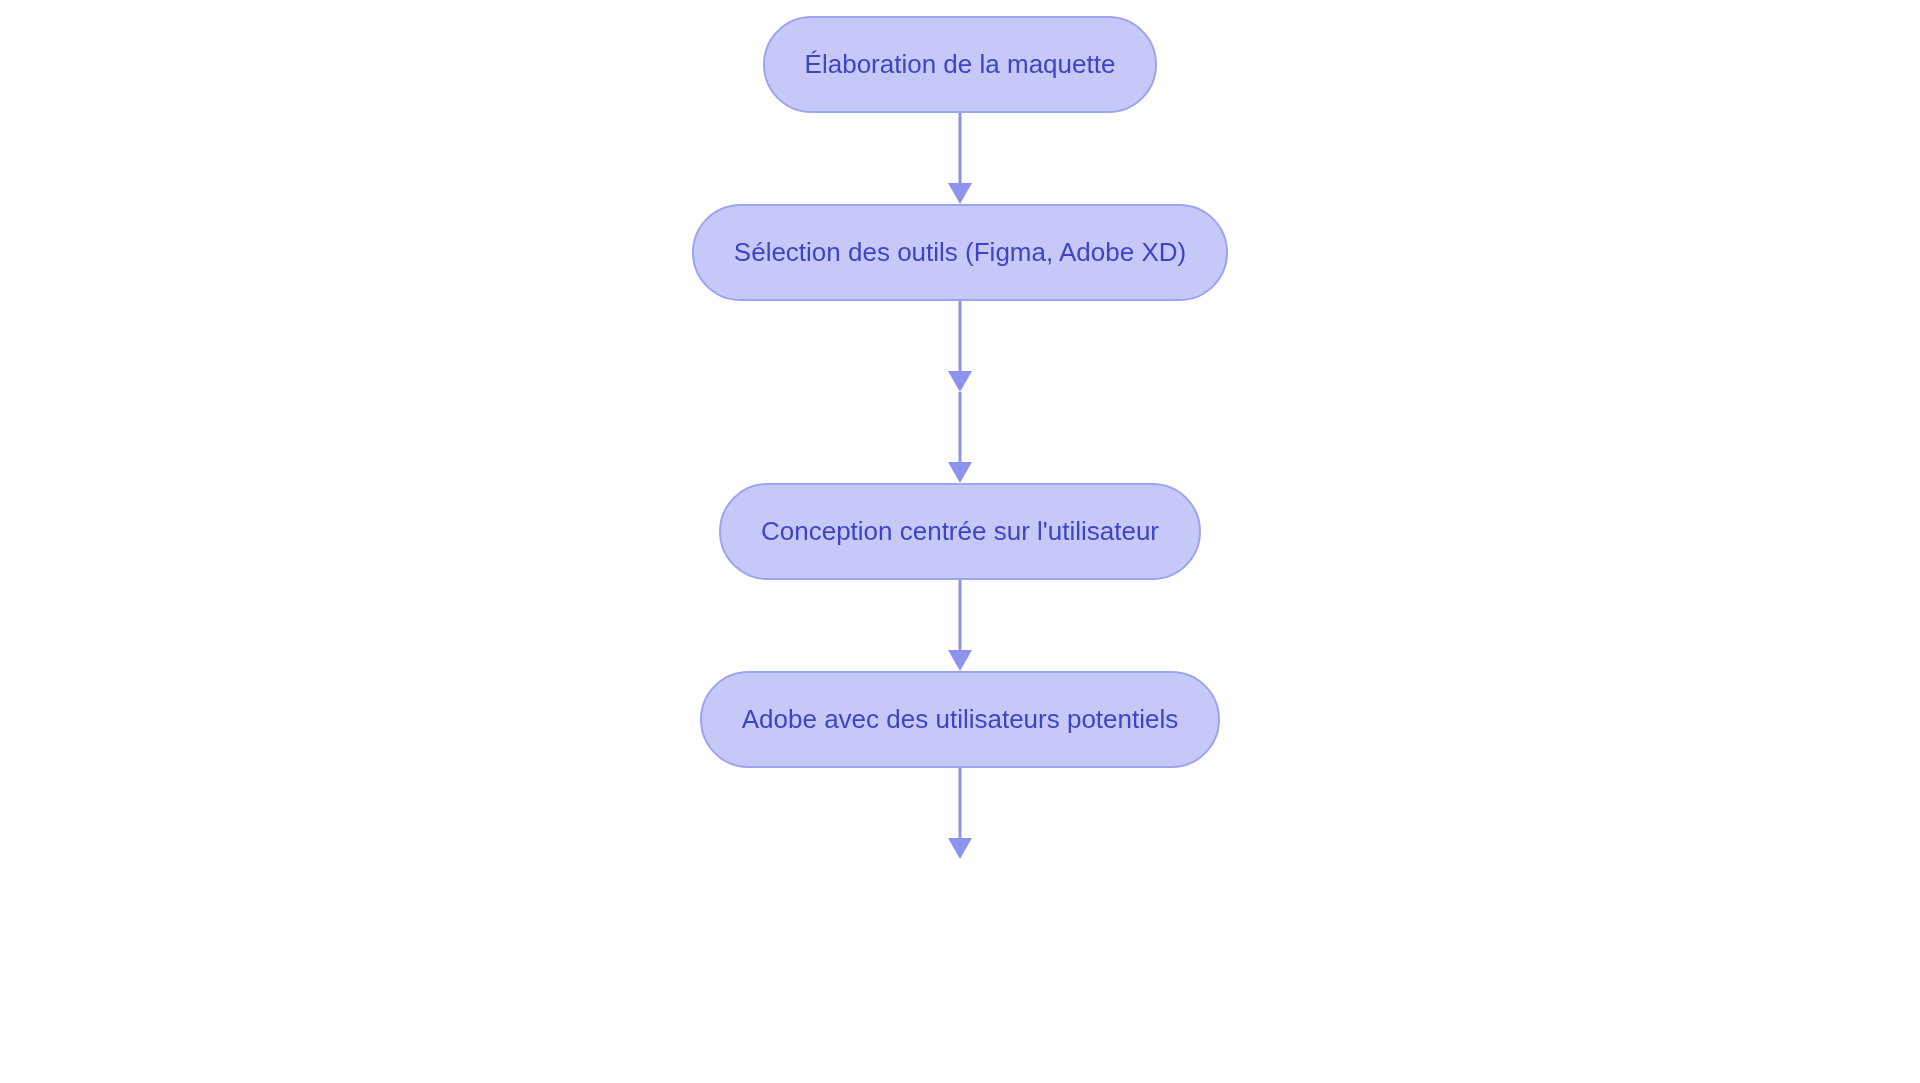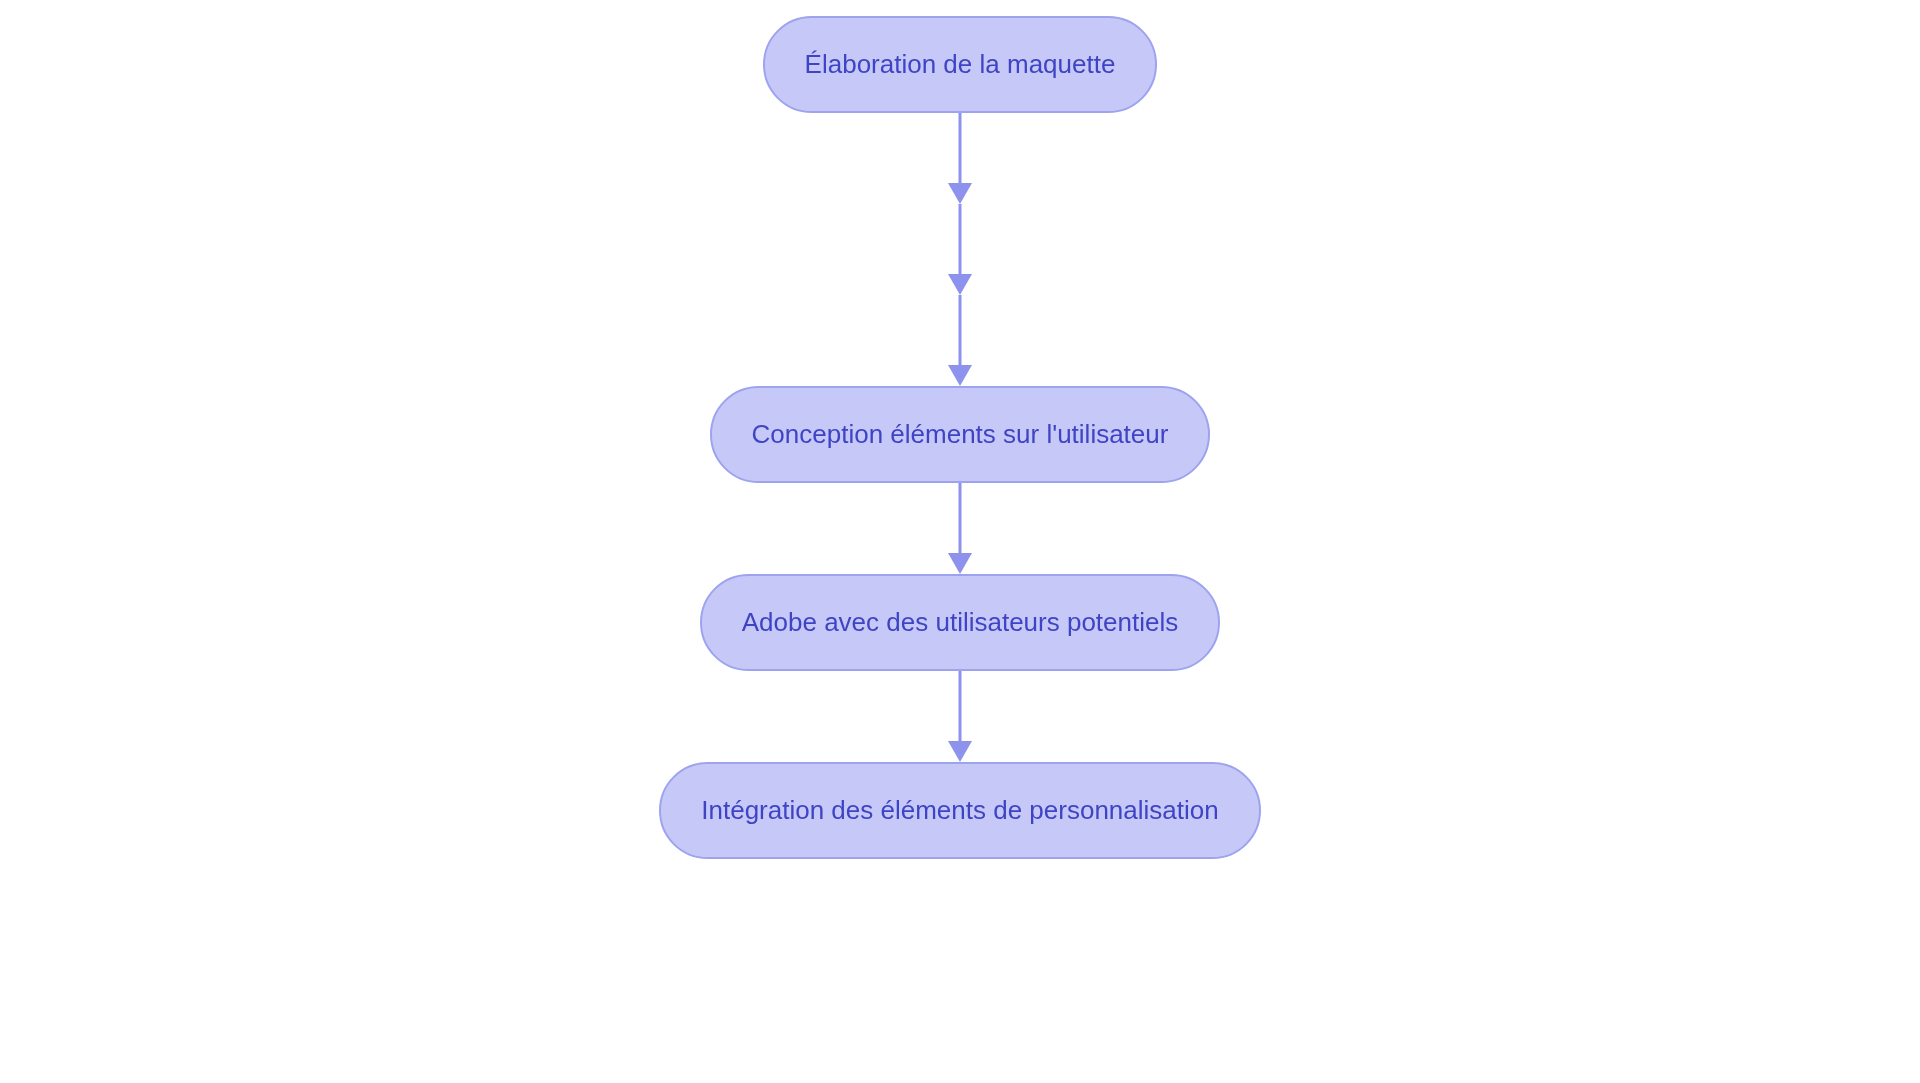--- a/index.html
+++ b/index.html
@@ -76,39 +76,39 @@
 
 <div id="canvas">
   <div class="flow-column">
       <div class="node">
         <span class="node-label">Élaboration de la maquette</span>
       </div>
       <div class="arrow">
         <div class="arrow-shaft"></div>
         <div class="arrow-head"></div>
       </div>
+      <div class="node">
+        <span class="node-label">Sélection des outils (Figma, Adobe XD)</span>
+      </div>
       <div class="arrow">
         <div class="arrow-shaft"></div>
         <div class="arrow-head"></div>
       </div>
       <div class="arrow">
         <div class="arrow-shaft"></div>
         <div class="arrow-head"></div>
       </div>
       <div class="node">
-        <span class="node-label">Conception éléments sur l'utilisateur</span>
+        <span class="node-label">Conception centrée sur l'utilisateur</span>
       </div>
       <div class="arrow">
         <div class="arrow-shaft"></div>
         <div class="arrow-head"></div>
       </div>
       <div class="node">
         <span class="node-label">Adobe avec des utilisateurs potentiels</span>
       </div>
       <div class="arrow">
         <div class="arrow-shaft"></div>
         <div class="arrow-head"></div>
       </div>
-      <div class="node">
-        <span class="node-label">Intégration des éléments de personnalisation</span>
-      </div>
     </div>
 </div>
 
 </body></html>

